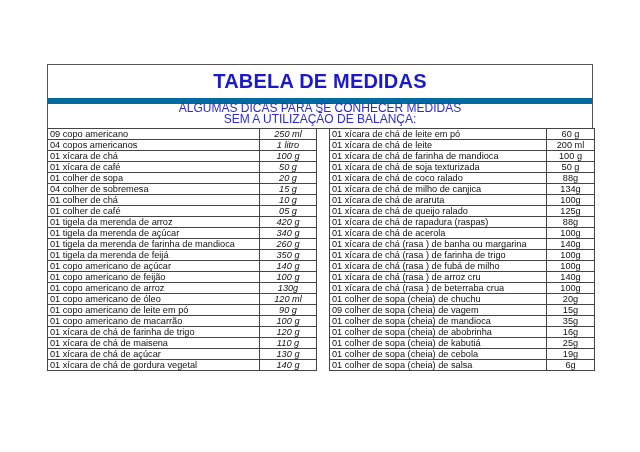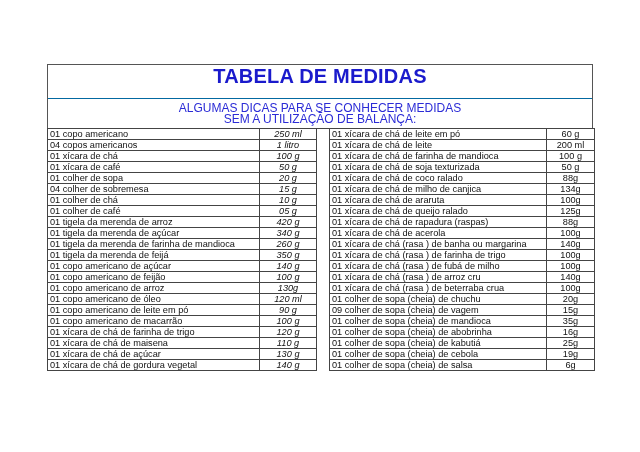--- a/index.html
+++ b/index.html
@@ -1,18 +1,18 @@
 <!DOCTYPE html>
 <html><head>
 <meta charset="utf-8">
 <style>
   html, body { margin:0; padding:0; background:#ffffff; }
   body { width:640px; height:452px; position:relative; overflow:hidden; font-family:"Liberation Sans", sans-serif; }
   .frame { position:absolute; left:47px; top:64px; width:546px; height:65px; border:1px solid #555; border-bottom:none; box-sizing:border-box; }
-  .title-row { position:absolute; left:0; top:0; width:100%; height:33px; border-bottom:1px solid #0369a1; display:flex; justify-content:center; }
+  .title-row { position:absolute; left:0; top:0; width:100%; height:33px; border-bottom:6px solid #0369a1; display:flex; align-items:center; justify-content:center; }
   .title { color:#1a1acc; font-weight:bold; font-size:20px; letter-spacing:0.2px; }
   .subtitle-row { position:absolute; left:0; top:33px; width:100%; height:32px; display:flex; flex-direction:column; align-items:center; justify-content:center; color:#2b2bd6; font-size:12px; line-height:11px; }
   table { position:absolute; border-collapse:collapse; font-size:9.2px; color:#111; }
   td { border:1px solid #444; height:10px; padding:0 2px; line-height:10px; white-space:nowrap; overflow:hidden; }
   td.v { text-align:center; }
   #left-table { left:47px; top:128px; }
   #left-table td.d { width:207px; border-right:1px solid #444; }
   #left-table td.v { width:52px;font-style:italic; }
   #right-table { left:329px; top:128px; }
   #right-table td.d { width:212px; }
@@ -29,21 +29,21 @@
   <div class="subtitle-row">
     <span>ALGUMAS DICAS PARA SE CONHECER MEDIDAS</span>
     <span>SEM A UTILIZAÇÃO DE BALANÇA:</span>
   </div>
 </div>
 <div class="gapline"></div>
 
 <table id="left-table">
     <tbody>
       <tr>
-        <td class="d">01 copo americano</td>
+        <td class="d">09 copo americano</td>
         <td class="v">250 ml</td>
       </tr>
       <tr>
         <td class="d"> 04 copos americanos</td>
         <td class="v">1 litro</td>
       </tr>
       <tr>
         <td class="d">01 xícara de chá</td>
         <td class="v">100 g</td>
       </tr>

